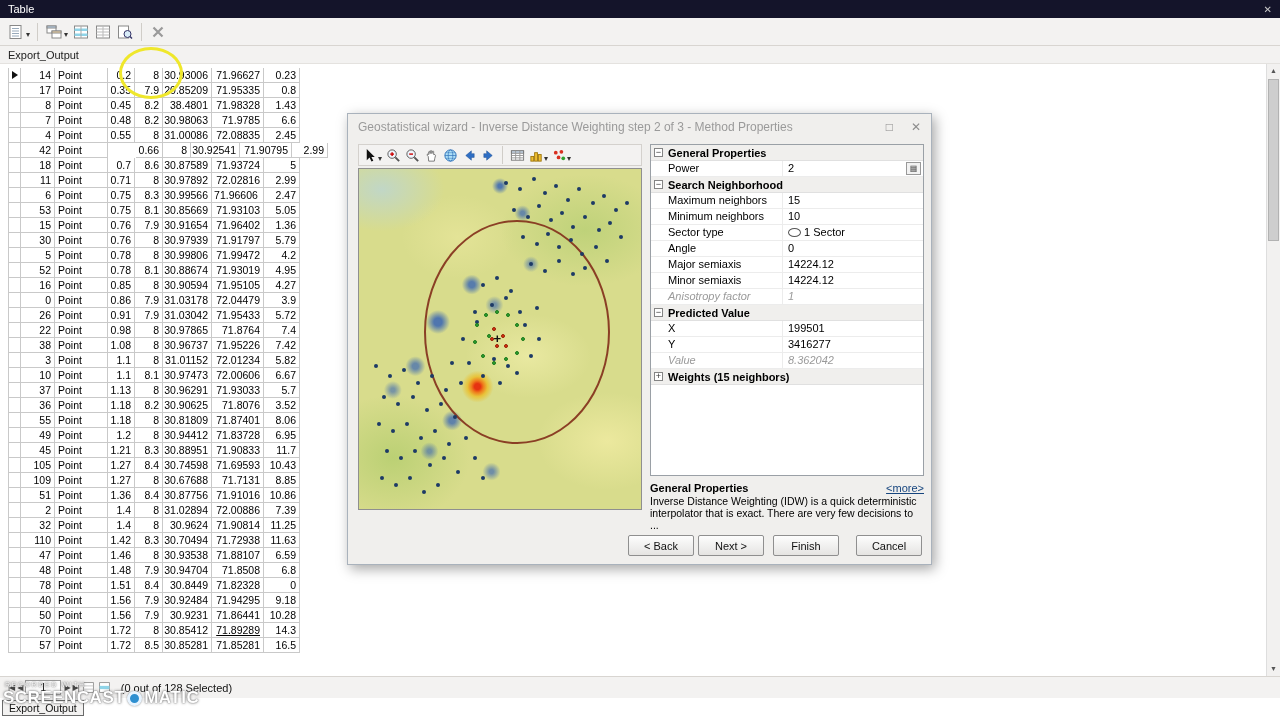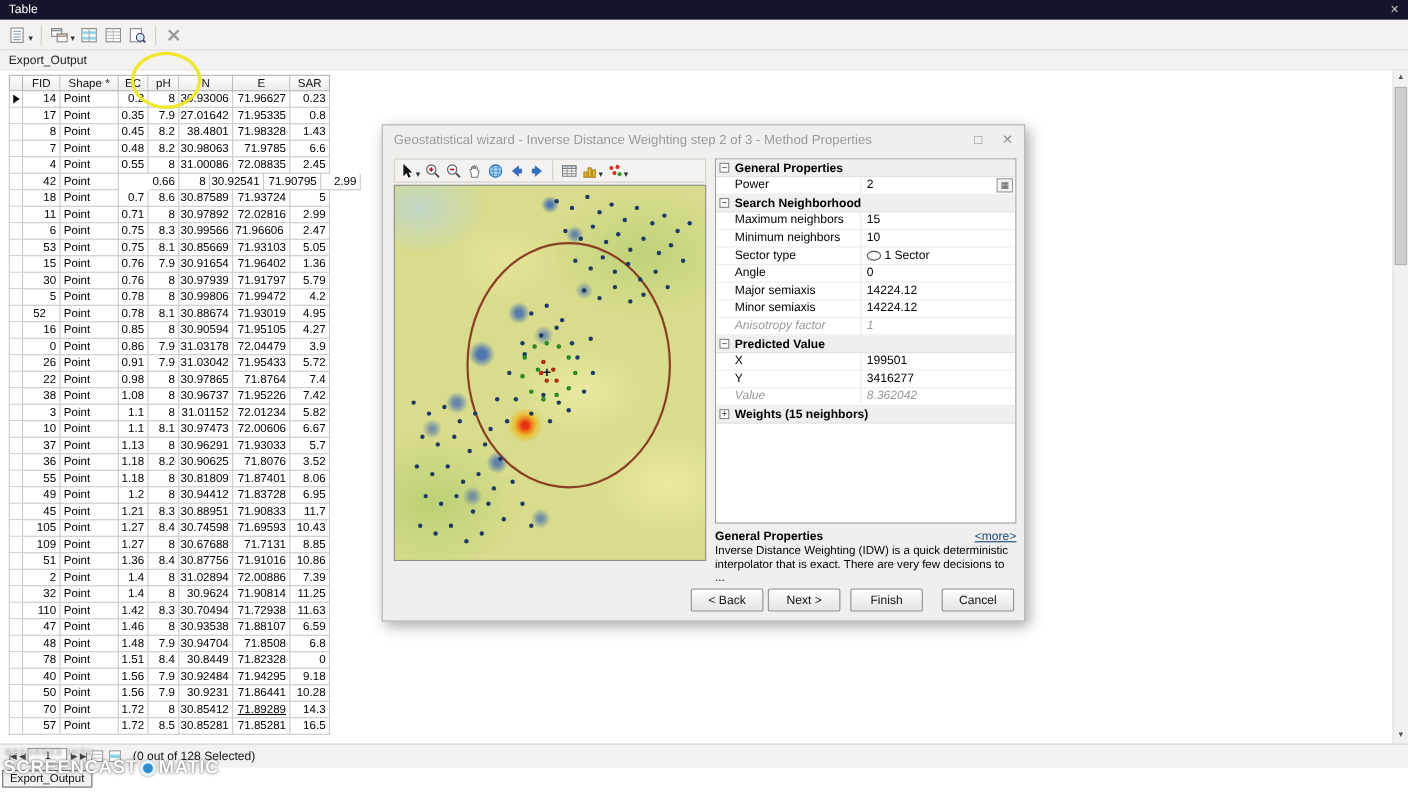--- a/index.html
+++ b/index.html
@@ -200,49 +200,39 @@
         </svg>
       </div>
     </div>
 
   <div class="exportbar">
     <span>Export_Output</span>
   </div>
 
   <div class="table-area">
     <div class="grid" id="grid">
-        <div class="grow ghead">
-          <div class="gcell gmargin"></div>
-          <div class="gcell" style="width: 34px;">FID</div>
-          <div class="gcell" style="width: 53px;">Shape *</div>
-          <div class="gcell" style="width: 27px;">EC</div>
-          <div class="gcell" style="width: 28px;">pH</div>
-          <div class="gcell" style="width: 49px;">N</div>
-          <div class="gcell" style="width: 52px;">E</div>
-          <div class="gcell" style="width: 36px;">SAR</div>
-        </div>
         <div class="grow">
           <div class="gcell gmargin">
             <div class="ptr"></div>
           </div>
           <div class="gcell num" style="width: 34px;">14</div>
           <div class="gcell txt" style="width: 53px;">Point</div>
           <div class="gcell num" style="width: 27px;">0.2</div>
           <div class="gcell num" style="width: 28px;">8</div>
           <div class="gcell num" style="width: 49px;">30.93006</div>
           <div class="gcell num" style="width: 52px;">71.96627</div>
           <div class="gcell num" style="width: 36px;">0.23</div>
         </div>
         <div class="grow">
           <div class="gcell gmargin"></div>
           <div class="gcell num" style="width: 34px;">17</div>
           <div class="gcell txt" style="width: 53px;">Point</div>
           <div class="gcell num" style="width: 27px;">0.35</div>
           <div class="gcell num" style="width: 28px;">7.9</div>
-          <div class="gcell num" style="width: 49px;">27.01642</div>
+          <div class="gcell num" style="width: 49px;">20.85209</div>
           <div class="gcell num" style="width: 52px;">71.95335</div>
           <div class="gcell num" style="width: 36px;">0.8</div>
         </div>
         <div class="grow">
           <div class="gcell gmargin"></div>
           <div class="gcell num" style="width: 34px;">8</div>
           <div class="gcell txt" style="width: 53px;">Point</div>
           <div class="gcell num" style="width: 27px;">0.45</div>
           <div class="gcell num" style="width: 28px;">8.2</div>
           <div class="gcell num" style="width: 49px;">38.4801</div>
@@ -344,21 +334,21 @@
           <div class="gcell num" style="width: 34px;">5</div>
           <div class="gcell txt" style="width: 53px;">Point</div>
           <div class="gcell num" style="width: 27px;">0.78</div>
           <div class="gcell num" style="width: 28px;">8</div>
           <div class="gcell num" style="width: 49px;">30.99806</div>
           <div class="gcell num" style="width: 52px;">71.99472</div>
           <div class="gcell num" style="width: 36px;">4.2</div>
         </div>
         <div class="grow">
           <div class="gcell gmargin"></div>
-          <div class="gcell num" style="width: 34px; text-align: center;">52</div>
+          <div class="gcell num" style="width: 34px;">52</div>
           <div class="gcell txt" style="width: 53px;">Point</div>
           <div class="gcell num" style="width: 27px;">0.78</div>
           <div class="gcell num" style="width: 28px;">8.1</div>
           <div class="gcell num" style="width: 49px;">30.88674</div>
           <div class="gcell num" style="width: 52px;">71.93019</div>
           <div class="gcell num" style="width: 36px;">4.95</div>
         </div>
         <div class="grow">
           <div class="gcell gmargin"></div>
           <div class="gcell num" style="width: 34px;">16</div>

